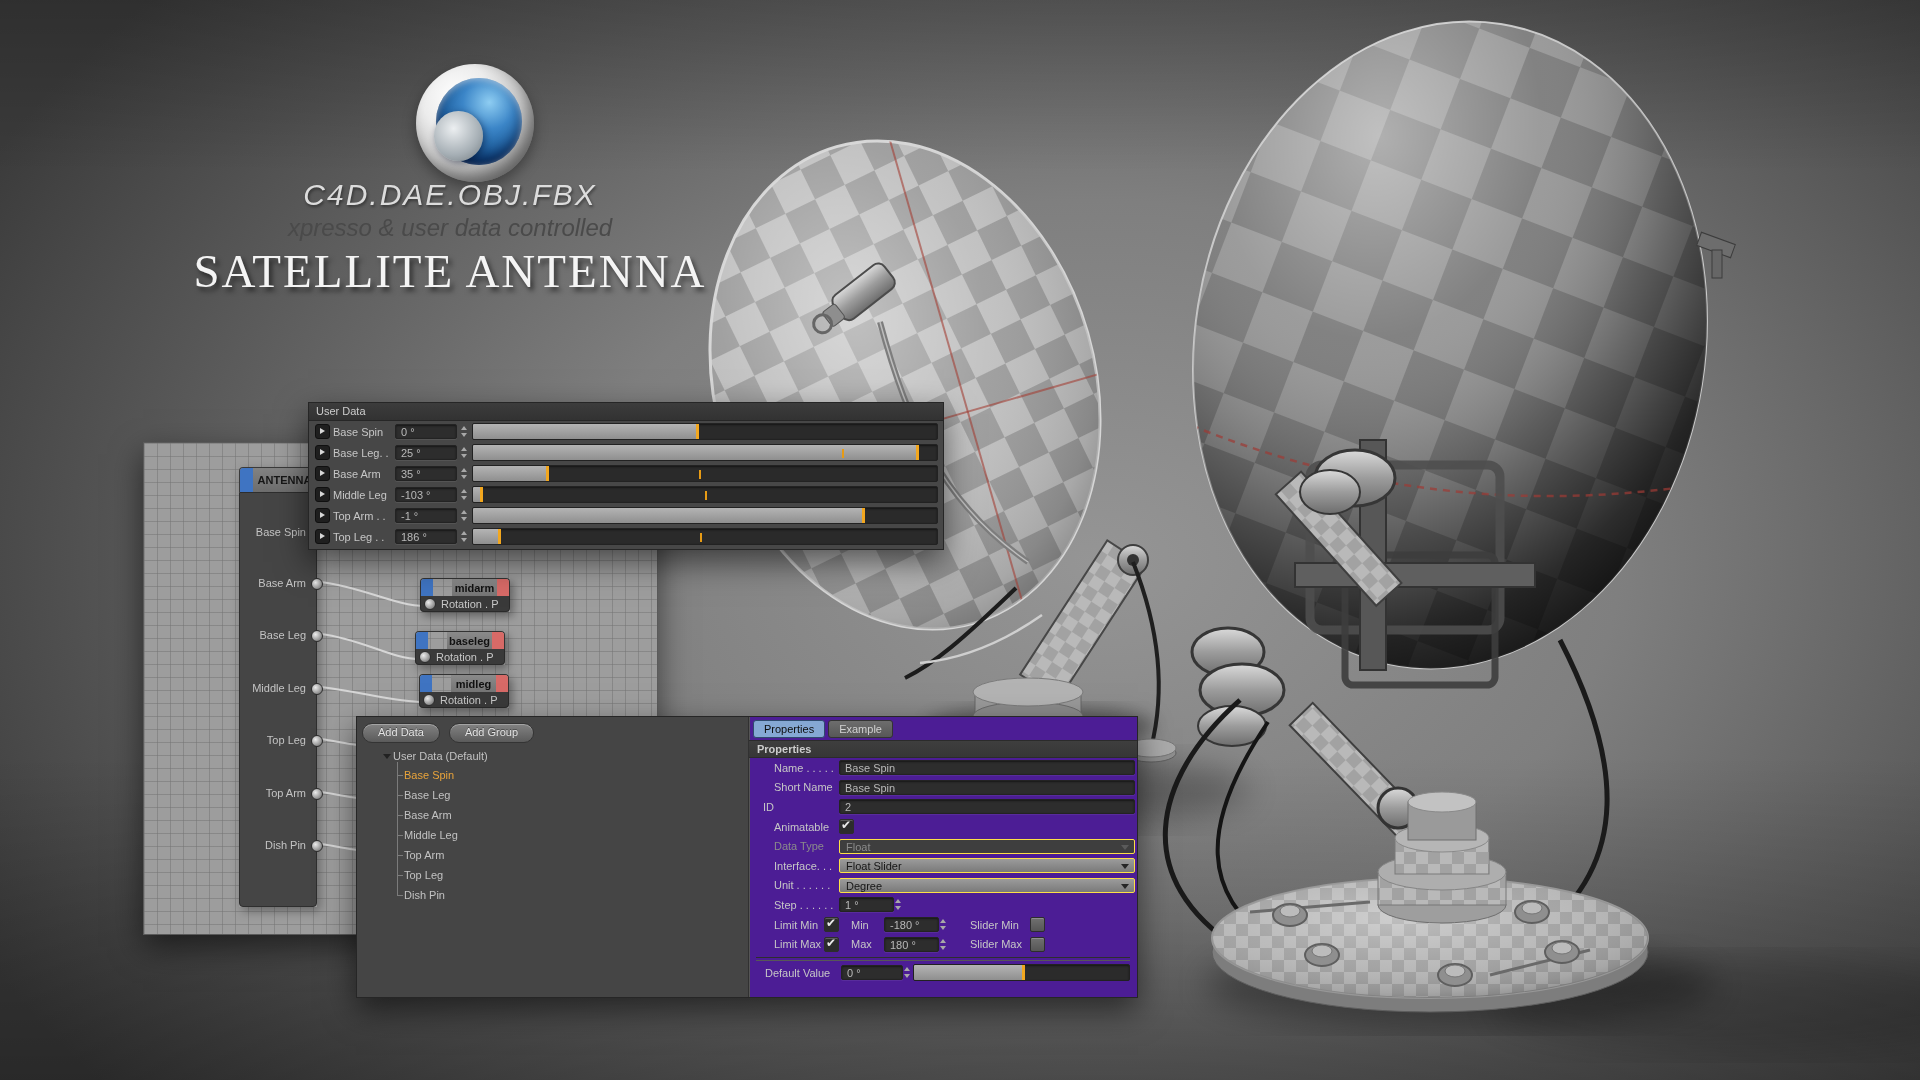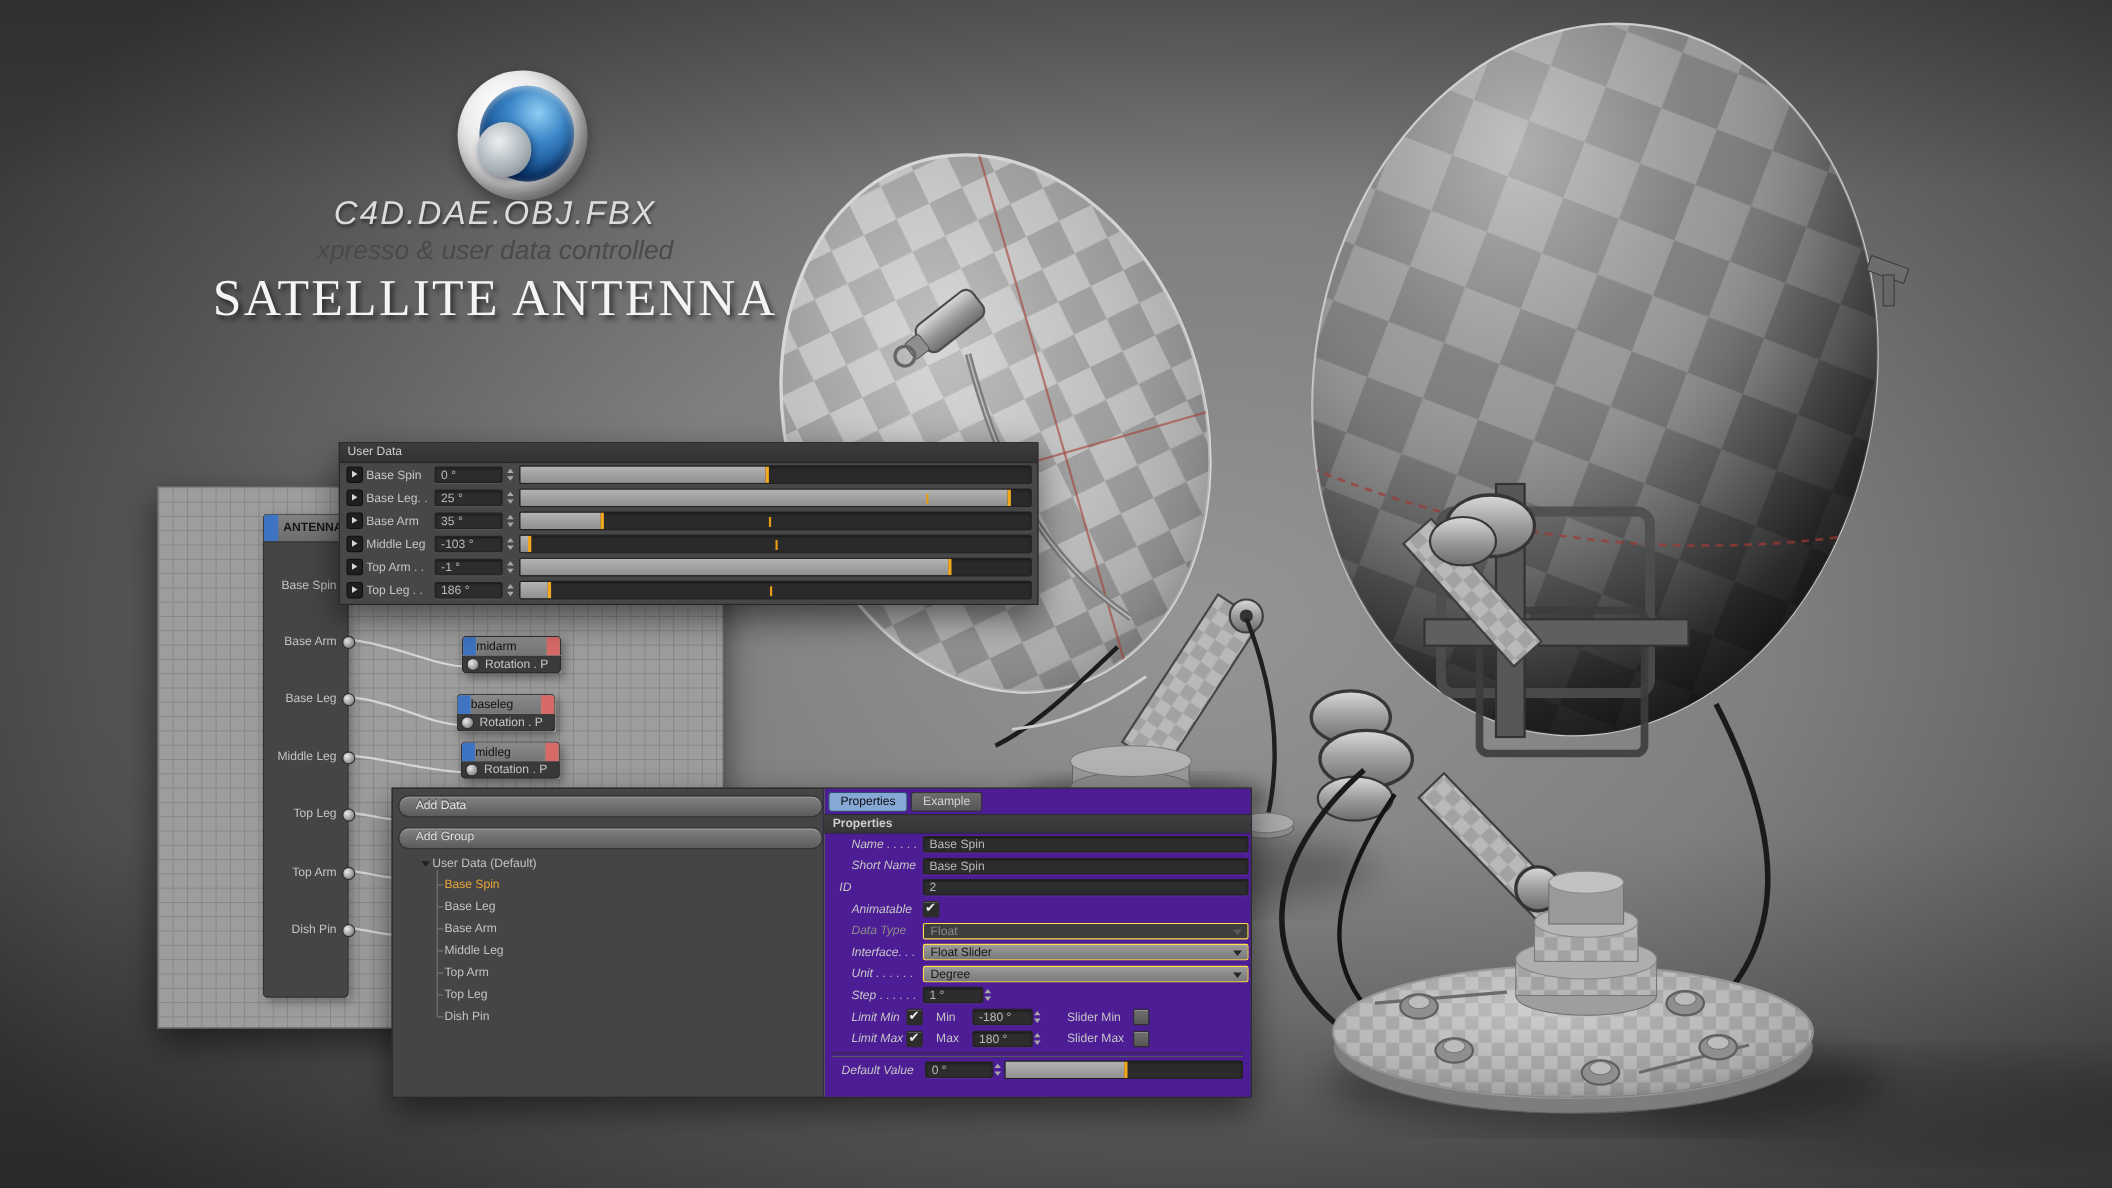--- a/index.html
+++ b/index.html
@@ -77,33 +77,33 @@
   .an-port{position:absolute;left:0;right:0;height:18px;line-height:18px;}
   .an-port-label{position:absolute;right:10px;color:#c4c4c4;font-size:11px;white-space:nowrap;}
   .pc{position:absolute;width:10px;height:10px;border-radius:50%;border:1px solid #2e2e2e;
     background:radial-gradient(circle at 35% 35%, #ececec, #9a9a9a 60%, #5f5f5f);}
   .an-port .pc{right:-7px;top:4px;}
   .xnode{position:absolute;width:90px;box-shadow:3px 4px 9px rgba(0,0,0,.4);}
   .xn-hdr{height:18px;display:flex;align-items:center;border:1px solid #333333;border-bottom:none;
     border-radius:4px 4px 0 0;overflow:hidden;box-sizing:border-box;}
   .xn-blue{width:12px;height:100%;flex:0 0 12px;background:#3f74c2;}
   .xn-red{width:12px;height:100%;flex:0 0 12px;background:#d76a67;}
-  .xn-title{flex:1;text-align:left;color:#111111;font-weight:normal;font-size:11px;
-    background:linear-gradient(#8a8a8a,#757575);height:100%;line-height:18px;}
+  .xn-title{flex:1;text-align:center;color:#111111;font-weight:bold;font-size:11px;
+    background:linear-gradient(#8a8a8a,#757575);height:100%;line-height:18px;margin-left:19px;}
   .xn-body{height:16px;background:#3a3a3a;border:1px solid #2a2a2a;border-top:none;
     border-radius:0 0 4px 4px;display:flex;align-items:center;box-sizing:border-box;}
   .xn-body .pc{position:relative;margin-left:3px;flex:0 0 10px;}
   .xn-port-label{margin-left:5px;color:#c8c8c8;font-size:11px;}
 
   
   .manager{left:356px;top:716px;width:782px;height:282px;background:#454545;z-index:4;}
   .mg-left{position:absolute;left:0;top:0;width:391px;bottom:0;}
   .mg-right{position:absolute;left:391px;top:0;right:0;bottom:0;background:#4c1d95;
     border-left:1px solid #313131;box-shadow:inset 1px 0 0 #555555;}
-  .toolbar{padding:6px 0 0 5px;display:flex;gap:9px;flex-direction:column;}
+  .toolbar{padding:6px 0 0 5px;display:flex;gap:9px;}
   .pill{height:18px;line-height:17px;padding:0 15px;border-radius:10px;color:#e3e3e3;
     background:linear-gradient(#828282,#5b5b5b);border:1px solid #343434;
     box-shadow:inset 0 1px 0 rgba(255,255,255,.28);text-shadow:0 -1px 0 rgba(0,0,0,.4);}
   .tree{position:relative;margin-top:4px;}
   .tree-root{padding-left:13px;height:18px;line-height:18px;position:relative;color:#c2c2c2;margin-left:23px;}
   .tree-root .exp{position:absolute;left:3px;top:7px;border-left:4px solid transparent;
     border-right:4px solid transparent;border-top:5px solid #222222;}
   .tree ul{list-style:none;margin:0;padding:0;position:relative;}
   .tree ul::before{content:'';position:absolute;left:40px;top:-3px;bottom:10px;
     border-left:1px solid #7b7b7b;}
@@ -111,21 +111,21 @@
   .tree li::before{content:'';position:absolute;left:40px;top:10px;width:6px;
     border-top:1px solid #7b7b7b;}
   .tree li.selected{color:#e9a43b;}
   .tabs{display:flex;gap:3px;padding:3px 0 0 4px;}
   .tab{height:16px;line-height:16px;padding:0 10px;border-radius:3px;font-size:11px;}
   .tab.active{background:#85a8d4;color:#0d0d0d;border:1px solid #2f4a6e;}
   .tab.idle{background:linear-gradient(#6d6d6d,#575757);color:#d2d2d2;border:1px solid #333333;}
   .sect{height:16px;line-height:16px;margin-top:2px;padding-left:8px;color:#cdcdcd;font-weight:bold;
     background:linear-gradient(#3e3e3e,#363636);border-top:1px solid #2b2b2b;border-bottom:1px solid #2b2b2b;}
   .prow{height:19.6px;display:flex;align-items:center;padding-left:25px;}
-  .plabel{width:65px;flex:0 0 65px;white-space:nowrap;overflow:hidden;color:#c6c6c6;font-style:italic;}
+  .plabel{width:65px;flex:0 0 65px;white-space:nowrap;overflow:hidden;color:#c6c6c6;}
   .wide{width:296px;flex:0 0 296px;}
   .dropdown{height:15px;line-height:15px;background:linear-gradient(#9b9b9b,#7a7a7a);
     border:1px solid #fde047;border-radius:2px;color:#161616;padding:0 6px;
     position:relative;box-sizing:border-box;}
   .dropdown::after{content:'';position:absolute;right:5px;top:5px;border-left:4px solid transparent;
     border-right:4px solid transparent;border-top:5px solid #262626;}
   .dropdown.disabled{background:#3e3e3e;color:#8b8b8b;}
   .dropdown.disabled::after{border-top-color:#5a5a5a;}
   .prow.dim .plabel{color:#8b8b8b;}
   .sfield{width:55px;flex:0 0 55px;}

